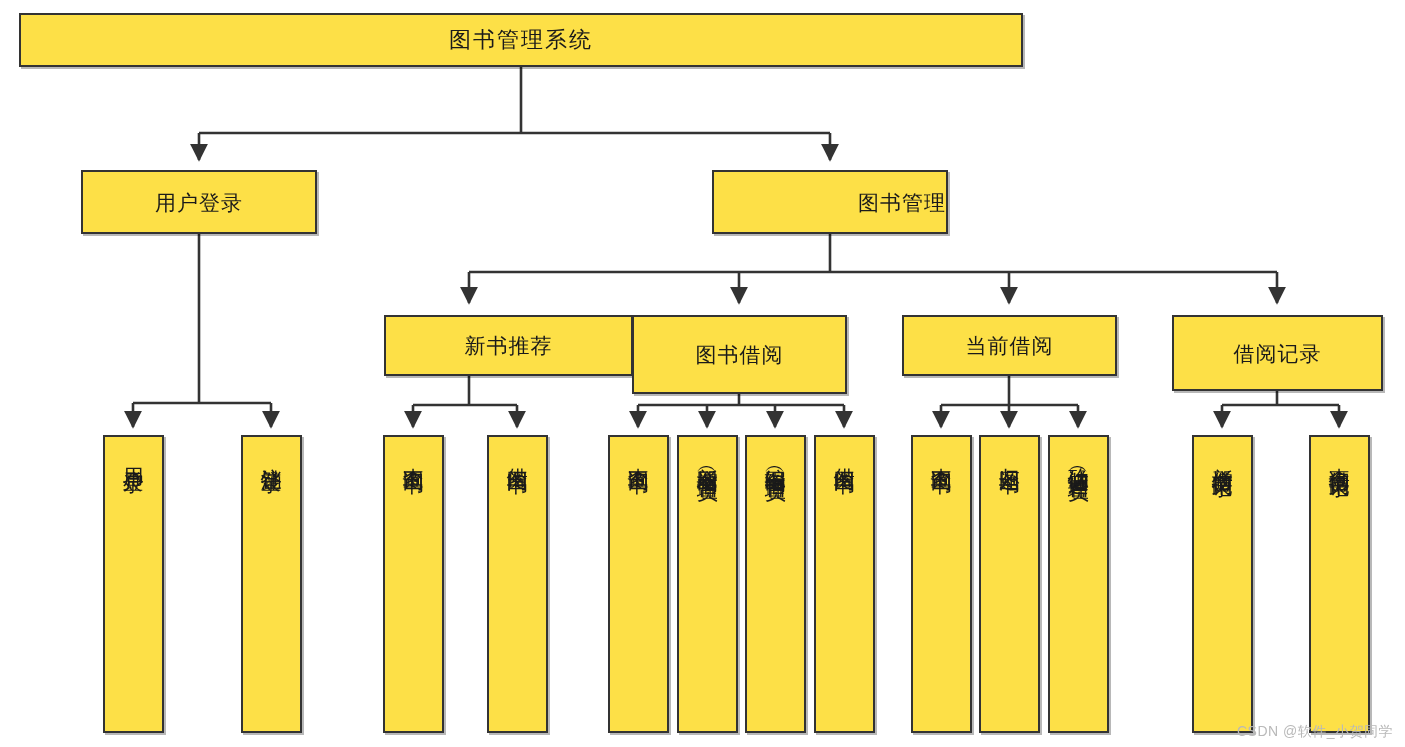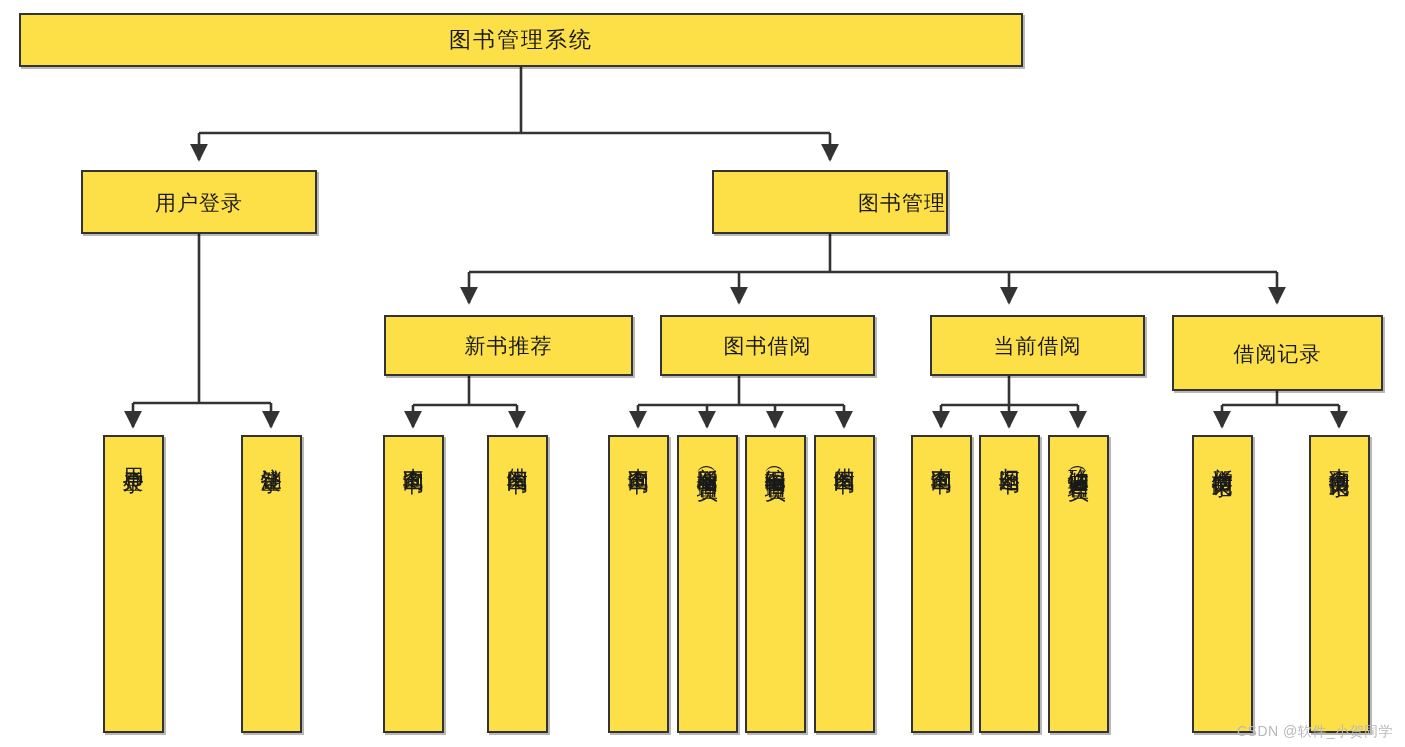--- a/index.html
+++ b/index.html
@@ -132,24 +132,24 @@
   <div class="node node-h" style="left:81px; top:170px; width:236px; height:64px;">
     <span>用户登录</span>
   </div>
   <div class="node node-h" style="left:712px; top:170px; width:236px; height:64px;justify-content:flex-end;">
     <span>图书管理</span>
   </div>
 
   <div class="node node-h" style="left:362px; top:315px; width:249px; height:61px;margin-left:22px;">
     <span>新书推荐</span>
   </div>
-  <div class="node node-h" style="left:632px; top:315px; width:215px; height:61px;margin-left:28px;">
+  <div class="node node-h" style="left:632px; top:315px; width:215px; height:79px;">
     <span>图书借阅</span>
   </div>
-  <div class="node node-h" style="left:902px; top:315px; width:215px; height:61px;margin-left:28px;">
+  <div class="node node-h" style="left:902px; top:315px; width:215px; height:61px;">
     <span>当前借阅</span>
   </div>
   <div class="node node-h" style="left:1172px; top:315px; width:211px; height:76px;">
     <span>借阅记录</span>
   </div>
 
   <div class="node node-v" style="left:103px; top:435px; width:61px; height:298px;">
     <span class="vtext">用户登录</span>
   </div>
   <div class="node node-v" style="left:241px; top:435px; width:61px; height:298px;">

